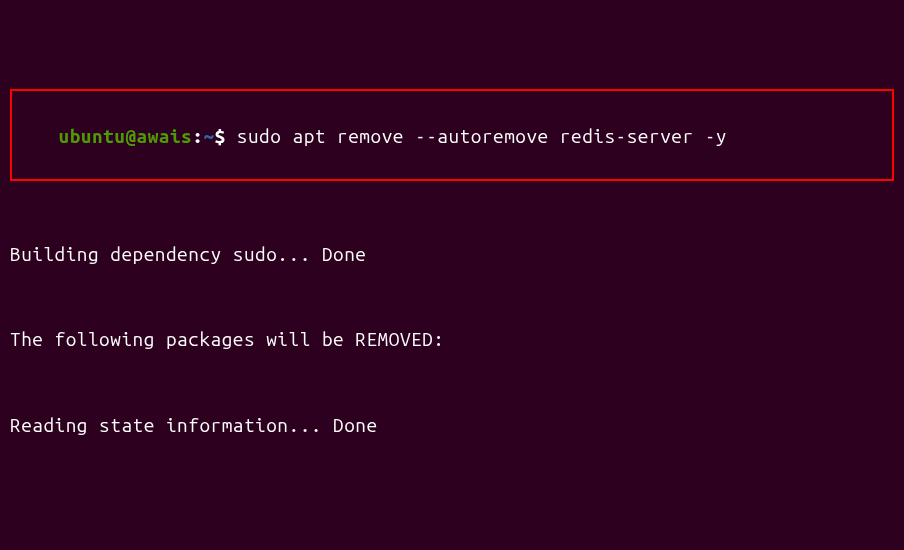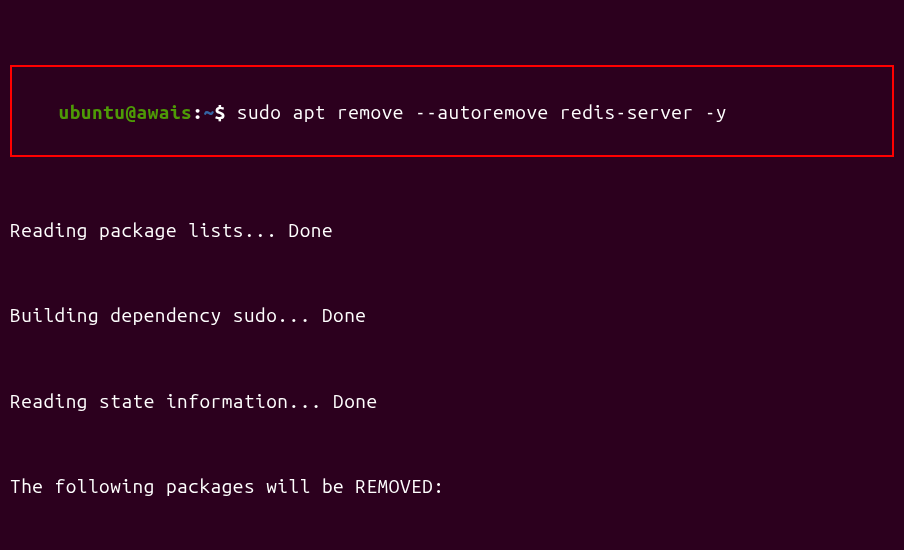--- a/index.html
+++ b/index.html
@@ -22,20 +22,21 @@
       white-space: pre-wrap;
     }
     .prompt-line {
       display: inline;
     }
     .highlighted-command {
       border: 2px solid #ff0000;
       display: block;
       padding: 2px 2px 0px 2px;
       margin-bottom: 2px;
+      margin-top: 24px;
     }
     .user-host {
       color: #4e9a06;
       font-weight: bold;
     }
     .colon {
       color: #ffffff;
       font-weight: bold;
     }
     .path {
@@ -54,24 +55,23 @@
       display: block;
     }
   </style>
 </head>
 <body>
 
 <div class="terminal">
   <div class="highlighted-command">
     <span class="prompt-line"><span class="user-host">ubuntu@awais</span><span class="colon">:</span><span class="path">~</span><span class="dollar">$ </span><span class="command">sudo apt remove --autoremove redis-server -y</span></span>
   </div>
-  <span class="output-line">Reading package lists... Done</span>
   <span class="output-line">Building dependency sudo... Done</span>
+  <span class="output-line">The following packages will be REMOVED:</span>
   <span class="output-line">Reading state information... Done</span>
-  <span class="output-line">The following packages will be REMOVED:</span>
   
   
   
   
   
   
   
   
   
   

